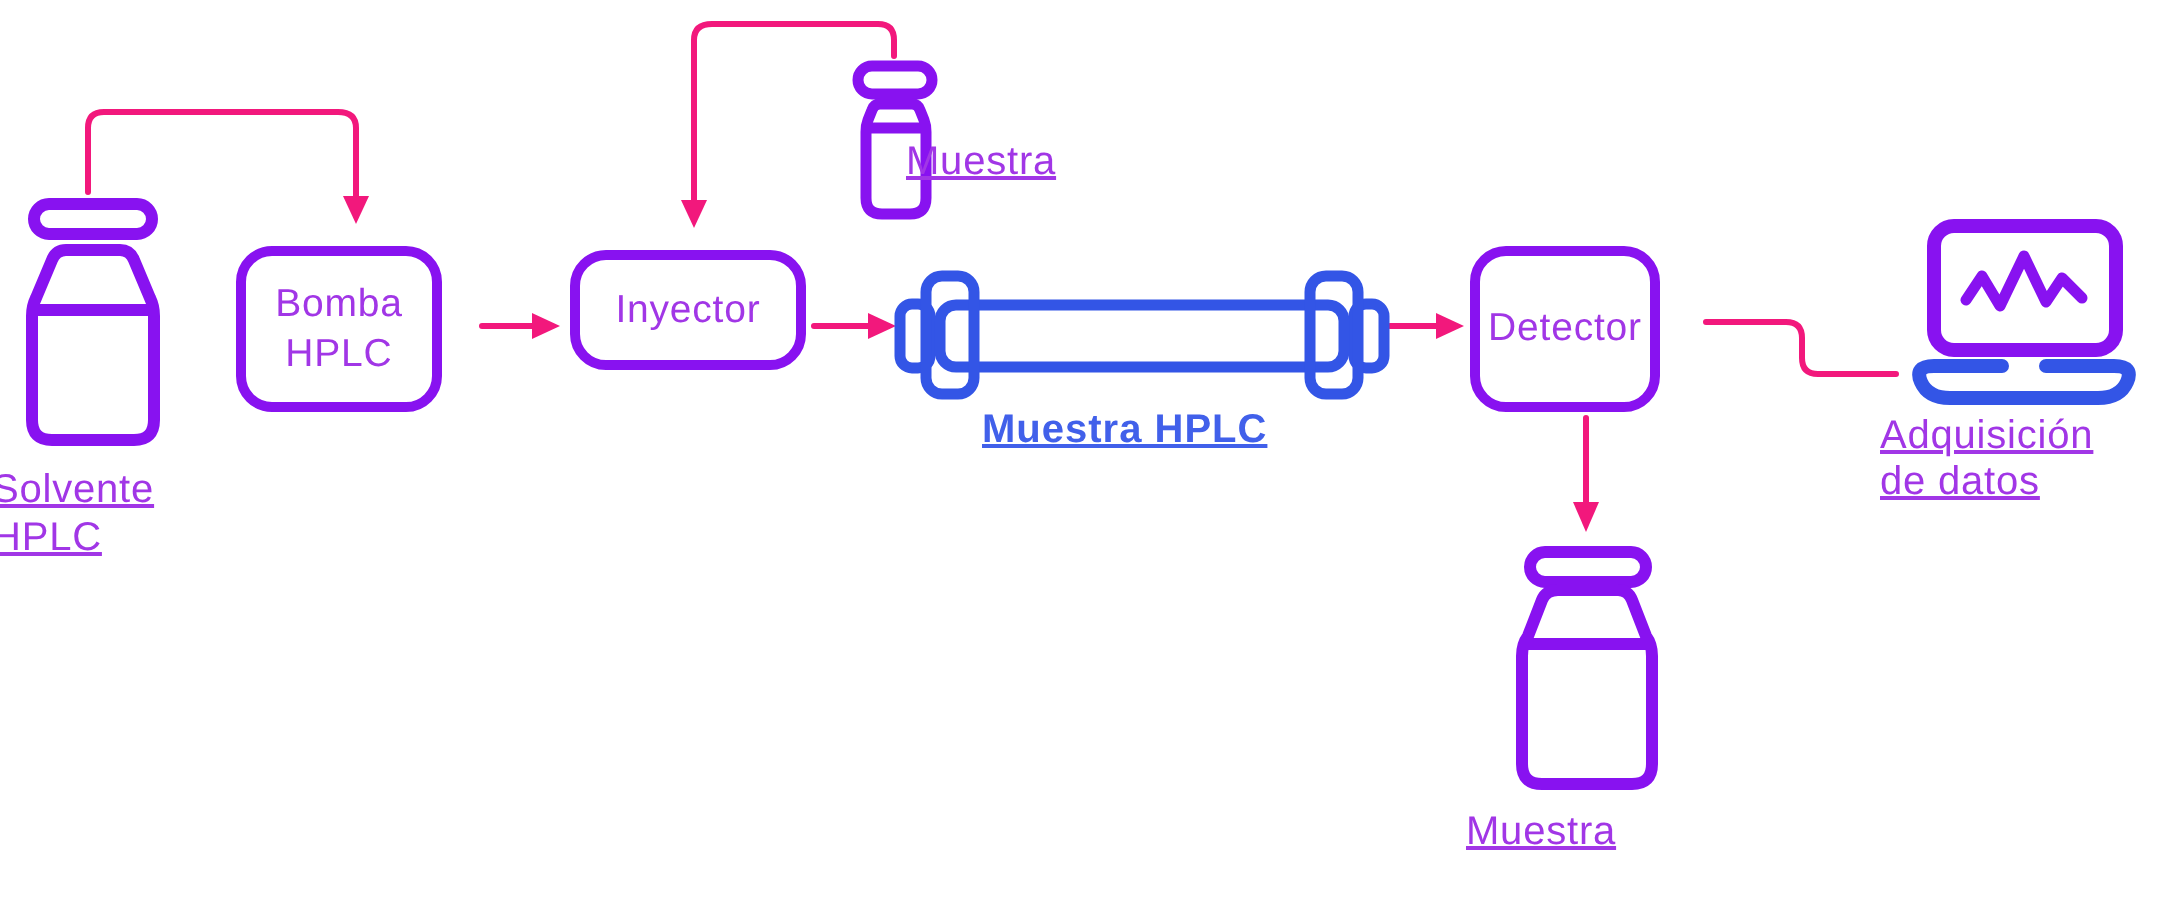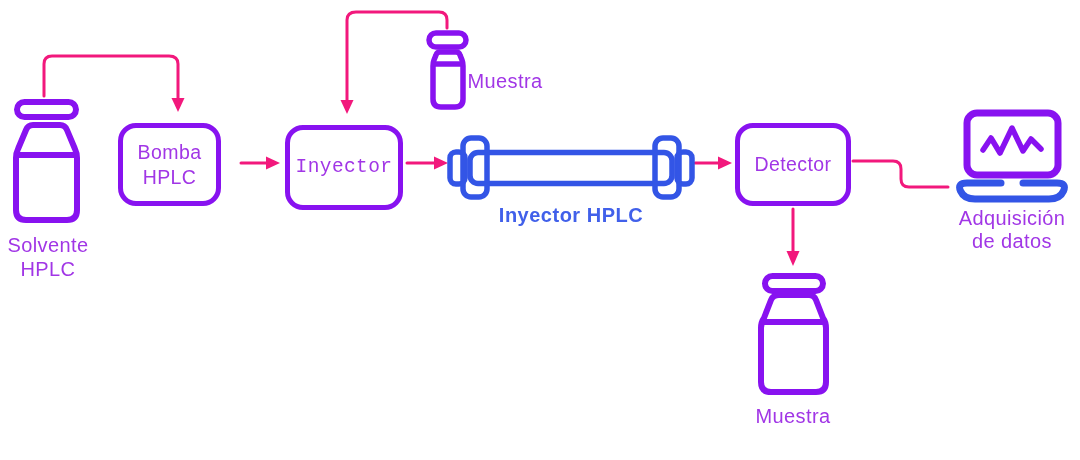--- a/index.html
+++ b/index.html
@@ -34,22 +34,22 @@
     line-height:25px;
     letter-spacing:0.4px;
     white-space:pre-line;
   }
   .icon-label{
     position:absolute;
     color:var(--purple-text);
     font-size:20px;
     line-height:24px;
     letter-spacing:0.4px;
-    text-align:center;
     white-space:pre-line;
+    text-decoration:underline;
   }
   .icon-label.blue{
     color:var(--blue-text);
     font-weight:600;
     letter-spacing:0.5px;
   }
   .stroke-purple{stroke:var(--purple);fill:none;}
   .stroke-blue{stroke:var(--blue);fill:none;}
   .stroke-pink{stroke:var(--pink);fill:none;}
   .fill-pink{fill:var(--pink);stroke:none;}
@@ -126,33 +126,33 @@
       <path class="stroke-purple" stroke-width="6" stroke-linejoin="round" d="M 779 295 H 809 Q 814 295 816 300 L 823 318 Q 826 322 826 328 V 382 Q 826 392 816 392 H 771 Q 761 392 761 382 V 328 Q 761 322 764 318 L 771 300 Q 773 295 779 295 Z"></path>
       <path class="stroke-purple" stroke-width="6" d="M 761 322 H 826"></path>
     </g>
   </svg>
 
   <div class="node-box" style="left:118px;top:123px;width:103px;height:83px;">
     <span class="box-label">Bomba
 HPLC</span>
   </div>
 
-  <div class="node-box" style="left:285px;top:125px;width:118px;height:85px;font-family:Liberation Mono, monospace;">
+  <div class="node-box" style="left:285px;top:125px;width:118px;height:60px;">
     <span class="box-label">Inyector</span>
   </div>
 
-  <div class="node-box" style="left:735px;top:123px;width:116px;height:83px;">
+  <div class="node-box" style="left:735px;top:123px;width:95px;height:83px;">
     <span class="box-label">Detector</span>
   </div>
 
   <div class="icon-label" style="left:-4px;top:233px;width:104px;">Solvente
 HPLC</div>
 
   <div class="icon-label" style="left:453px;top:69px;width:104px;">Muestra</div>
 
-  <div class="icon-label blue" style="left:491px;top:203px;width:160px;">Inyector HPLC</div>
+  <div class="icon-label blue" style="left:491px;top:203px;width:160px;">Muestra HPLC</div>
 
   <div class="icon-label" style="left:940px;top:207px;width:144px;line-height:23px;">Adquisición
 de datos</div>
 
   <div class="icon-label" style="left:733px;top:404px;width:120px;">Muestra</div>
 
 </div>
 
 </body></html>

